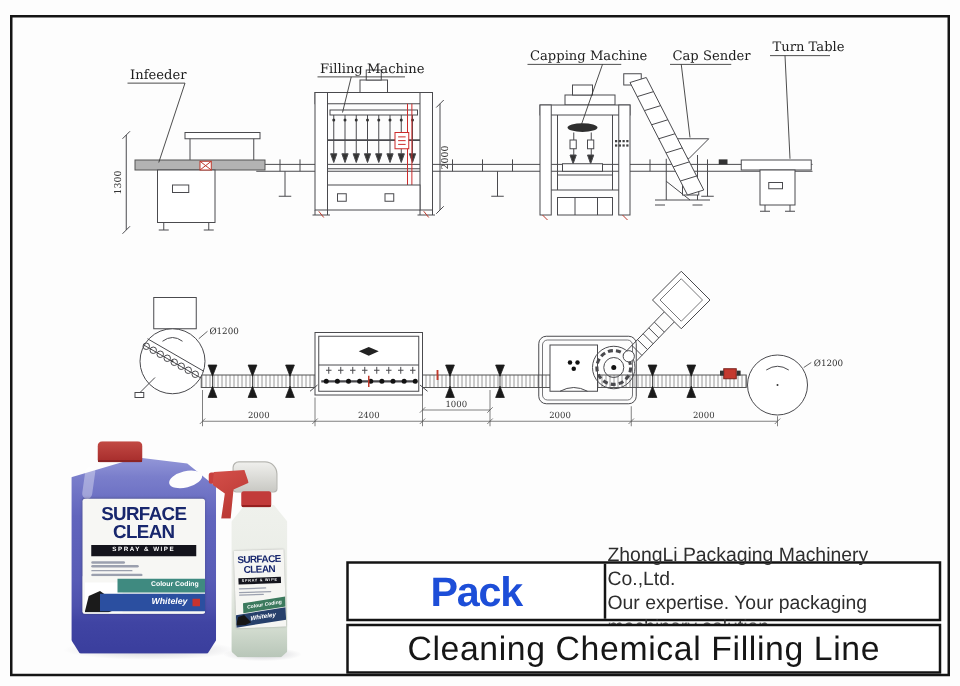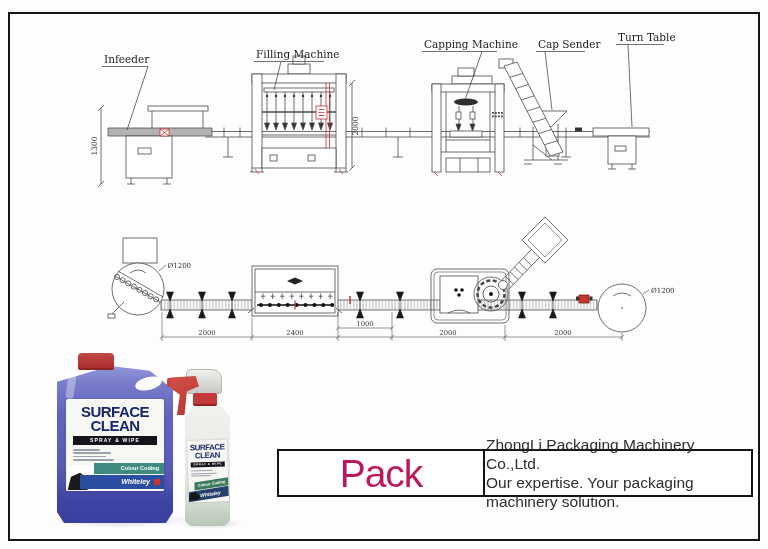--- a/index.html
+++ b/index.html
@@ -60,21 +60,21 @@
   .sp-label .tiny-lines i { height:1.2px; margin-bottom:1.4px; }
   .sp-bands { position:absolute; left:0; right:0; bottom:2px; height:20px; }
   .sp-band-teal { position:absolute; left:6px; right:0; top:0; height:8px; background:#3c7a5e; color:#fff; font-size:4px; font-weight:bold; line-height:8px; text-align:right; padding-right:3px; transform:skewY(-7deg); }
   .sp-band-blue { position:absolute; left:0; right:0; top:9px; height:10px; background:#27406b; color:#fff; font-size:5px; font-weight:bold; font-style:italic; line-height:10px; text-align:right; padding-right:8px; transform:skewY(-7deg); }
   .sp-swoosh { position:absolute; left:0px; bottom:0px; width:12px; height:10px; background:#161616; clip-path:polygon(0 90%, 15% 30%, 55% 15%, 100% 75%, 55% 100%, 0 100%); }
 
   
   .logo-box { position:absolute; left:277px; top:449px; width:476px; height:48px; border:2px solid #141414; display:flex; align-items:stretch; background:#fff; }
   .logo-cell { width:206px; display:flex; align-items:center; justify-content:center; border-right:2px solid #141414; }
   .logo-str { font-size:39px; font-weight:500; color:#4b4b4d; letter-spacing:-2px; line-height:1; }
-  .logo-pack { font-size:39px; font-weight:400; color:#be185d; letter-spacing:-1px; line-height:1; }
+  .logo-pack { font-size:33px; font-weight:700; color:#1d4ed8; letter-spacing:-1px; line-height:1; }
   .company-cell { flex:1; display:flex; flex-direction:column; justify-content:center; padding-left:1px; }
   .company-line { font-size:15.5px; color:#2e2e2e; line-height:19px; }
 
   .banner-box { position:absolute; left:277px; top:499px; width:476px; height:40px; border:2px solid #141414; display:flex; align-items:center; justify-content:center; background:#fff; }
   .banner-title { font-size:27px; color:#161616; letter-spacing:.5px; }
 </style>
 </head>
 <body>
 
 <div id="stage">
@@ -514,13 +514,16 @@
   <div class="logo-box">
     <div class="logo-cell">
         <span class="logo-pack">Pack</span>
     </div>
     <div class="company-cell">
       <div class="company-line">ZhongLi Packaging Machinery Co.,Ltd.</div>
       <div class="company-line">Our expertise. Your packaging machinery solution.</div>
     </div>
   </div>
 
+  <div class="banner-box">
+    <div class="banner-title">Cleaning Chemical Filling Line</div>
+  </div>
 </div>
 
 </body></html>

